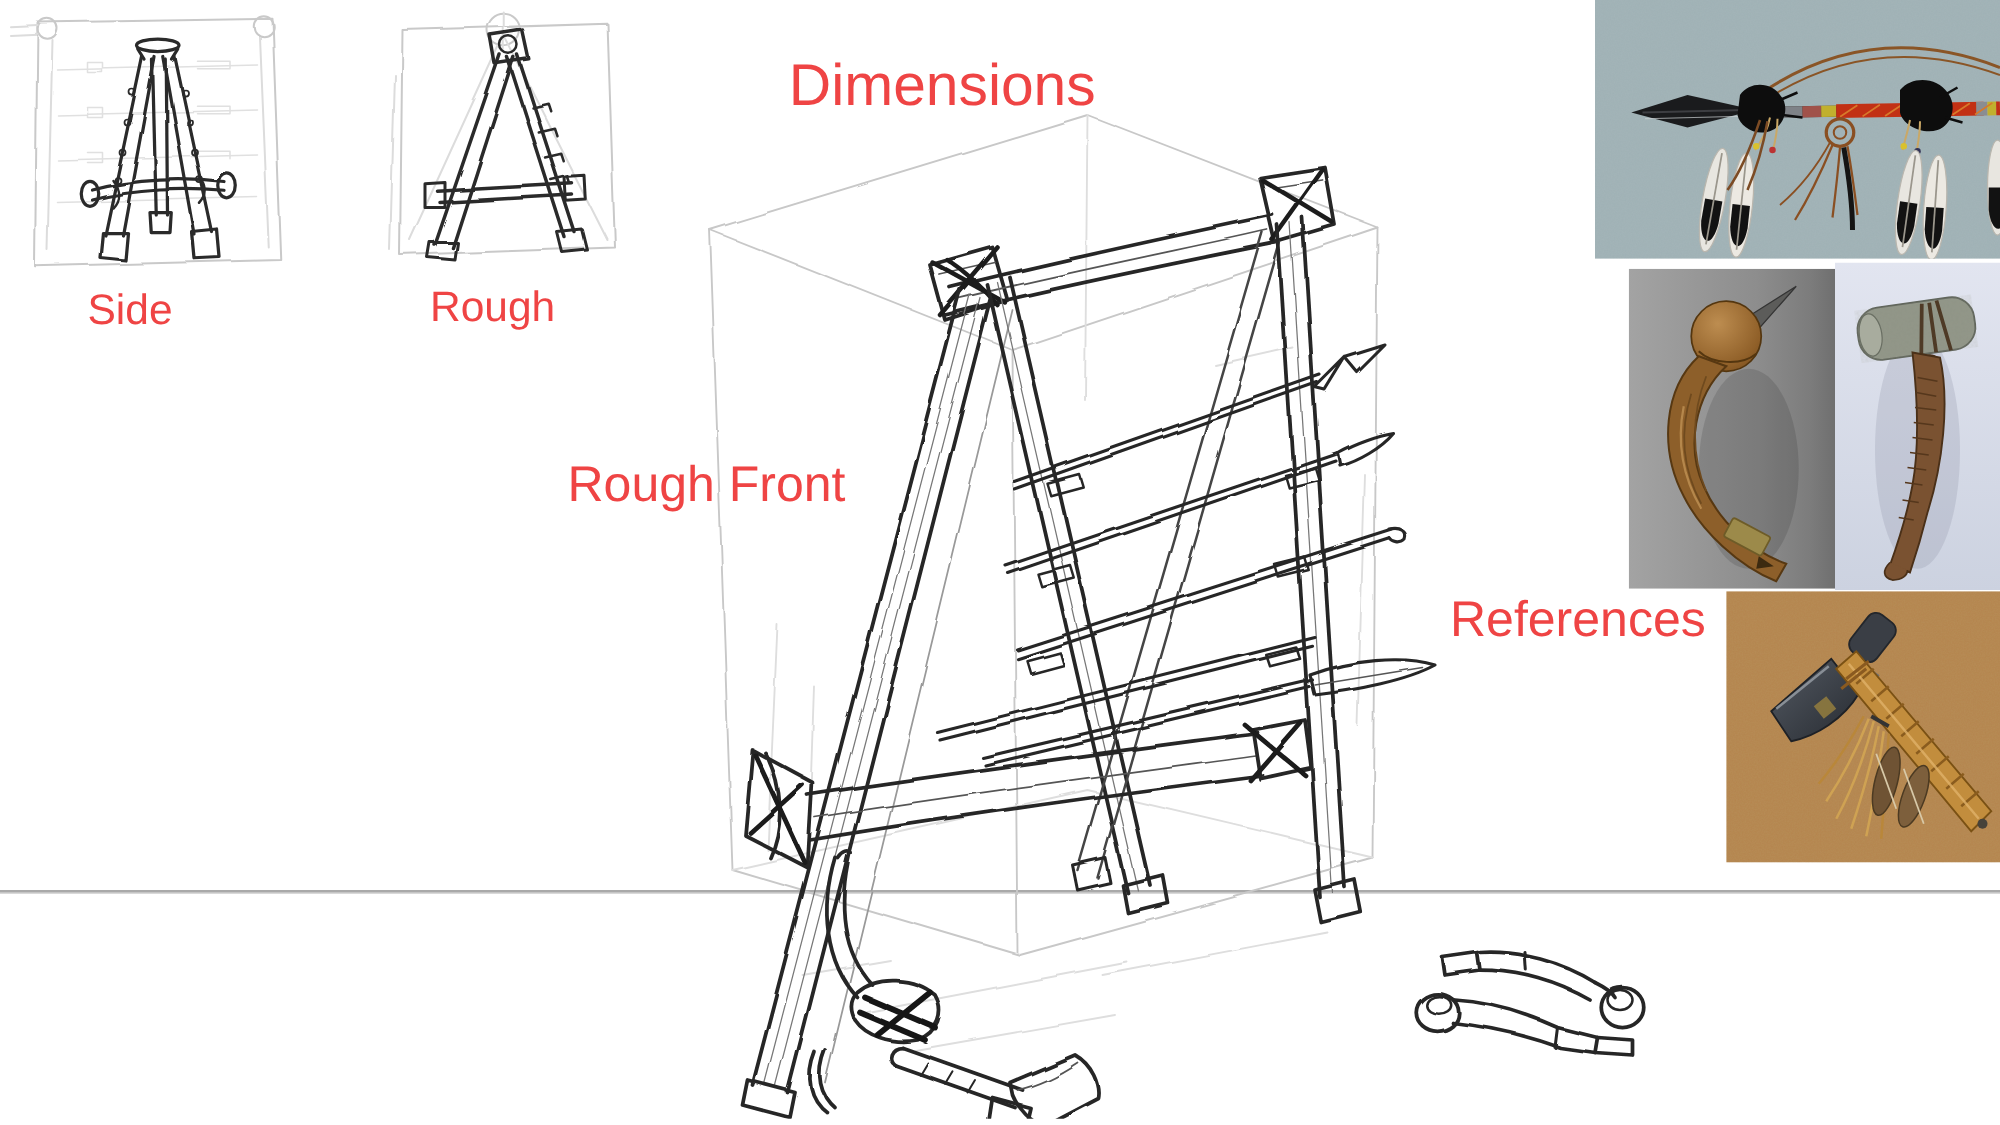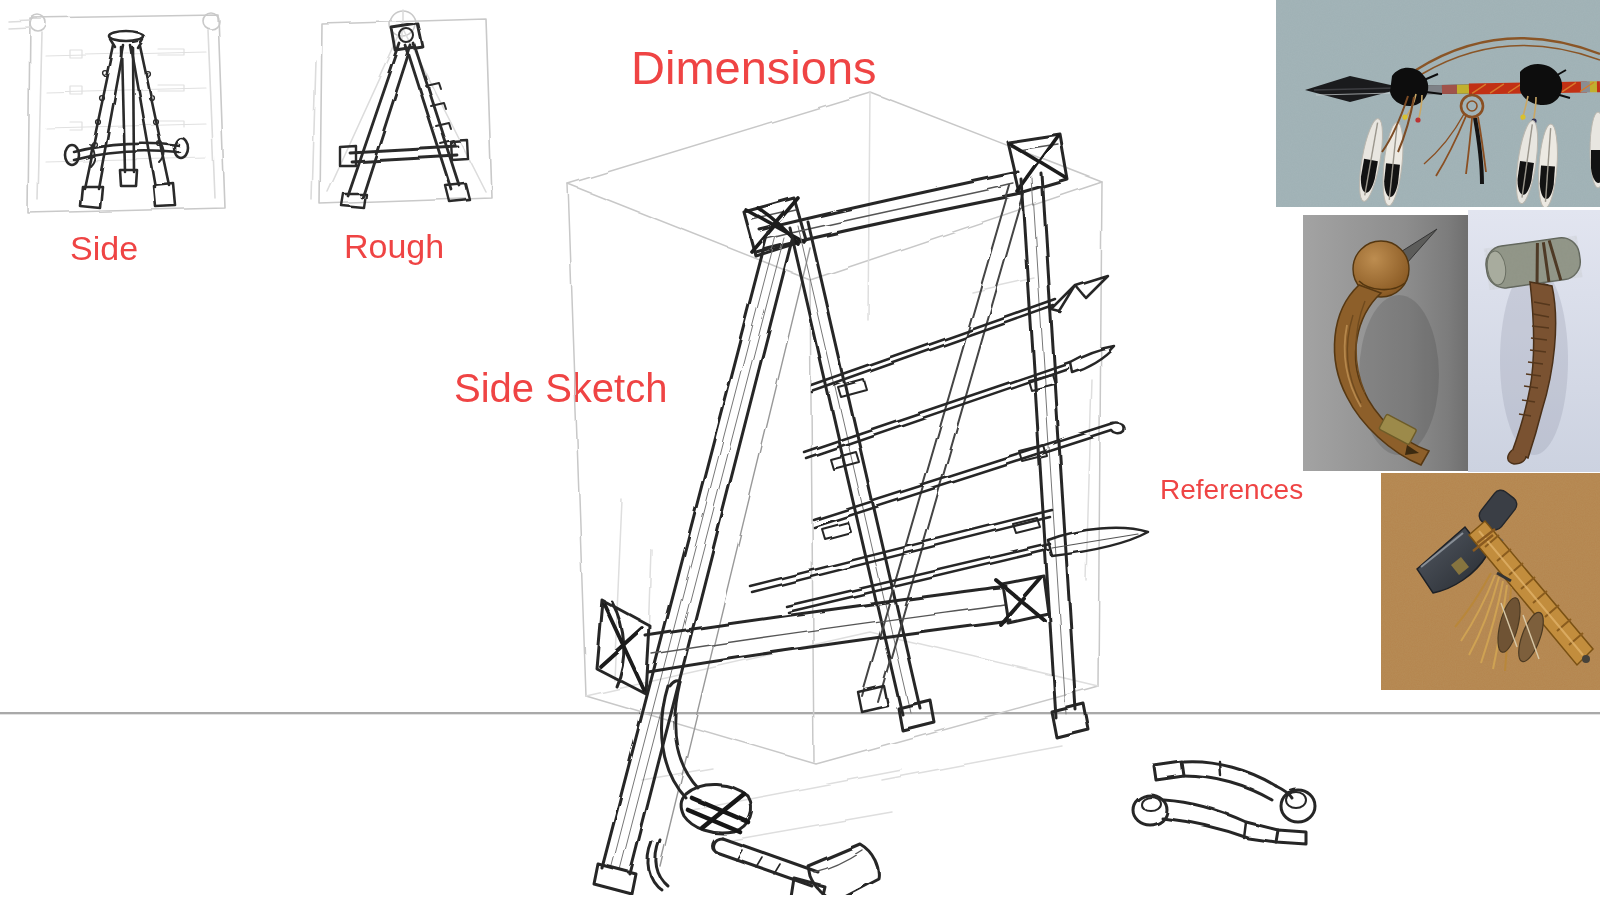--- a/index.html
+++ b/index.html
@@ -3,21 +3,21 @@
 <meta charset="utf-8">
 <style>
   html,body{margin:0;padding:0;background:#ffffff;}
   .sheet{position:relative;width:1600px;height:900px;background:#ffffff;overflow:hidden;
          font-family:"Liberation Sans",sans-serif;}
   .label{position:absolute;font-weight:normal;color:#ef4444;white-space:nowrap;line-height:1;}
   .lbl-front{left:70px;top:231px;font-size:34px;}
   .lbl-side{left:344px;top:229px;font-size:34px;}
   .lbl-dimensions{left:631px;top:44px;font-size:47px;}
   .lbl-rough{left:454px;top:368px;font-size:40px;}
-  .lbl-references{left:1160px;top:476px;font-size:28px;}
+  .lbl-references{left:1160px;top:476px;font-size:40px;}
   .divider{position:absolute;left:0;top:712px;width:1600px;height:2px;background:#a9a9a9;
            border-bottom:1px solid #e2e2e2;}
   .fig{position:absolute;}
   svg{display:block;}
 </style>
 </head>
 <body>
 
 <div class="sheet">
 
@@ -104,21 +104,21 @@
         </g>
         <g stroke="#2a2a2a" stroke-width="2">
           <path d="M136,86 l13,-3 l2,6 M141,106 l13,-3 l2,6 M146,126 l13,-3 l2,6 M151,144 l13,-3 l2,6"></path>
         </g>
       </g>
     </svg>
   </div>
   <div class="label lbl-side">Rough</div>
 
   <div class="label lbl-dimensions">Dimensions</div>
-  <div class="label lbl-rough">Side Sketch</div>
+  <div class="label lbl-rough">Rough Front</div>
   <div class="label lbl-references">References</div>
 
   <div class="fig" style="left:552px;top:80px">
     <svg width="625" height="815" viewBox="0 0 625 815">
       <g fill="none" stroke-linecap="round" stroke-linejoin="round" filter="url(#wob)">
 
         <g stroke="#c8c8c8" stroke-width="1.5">
           <path d="M16,104 L318,12 L550,102 L258,200 Z"></path>
           <path d="M16,104 L34,616 M550,102 L546,606 M258,200 L262,682"></path>
           <path d="M34,616 L264,684 L546,606"></path>

